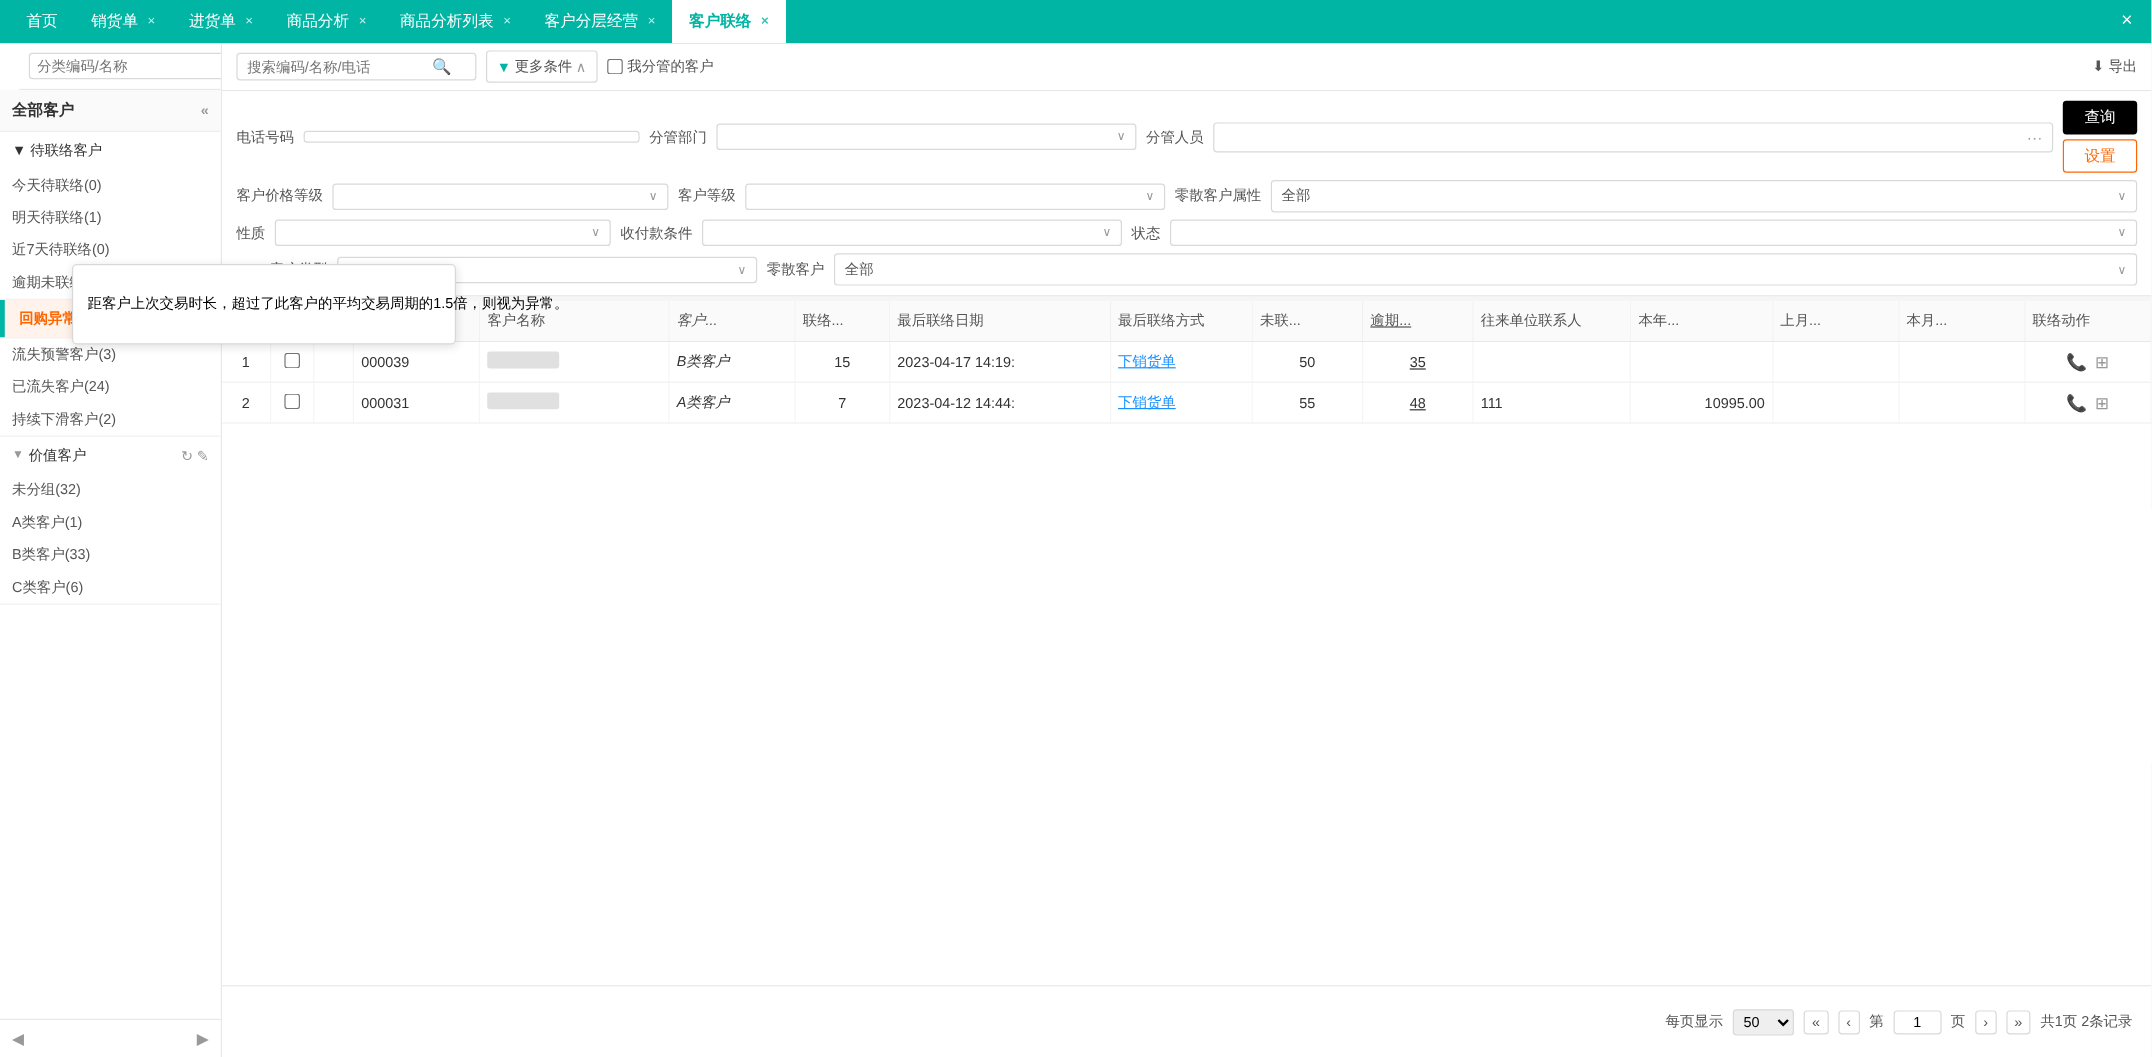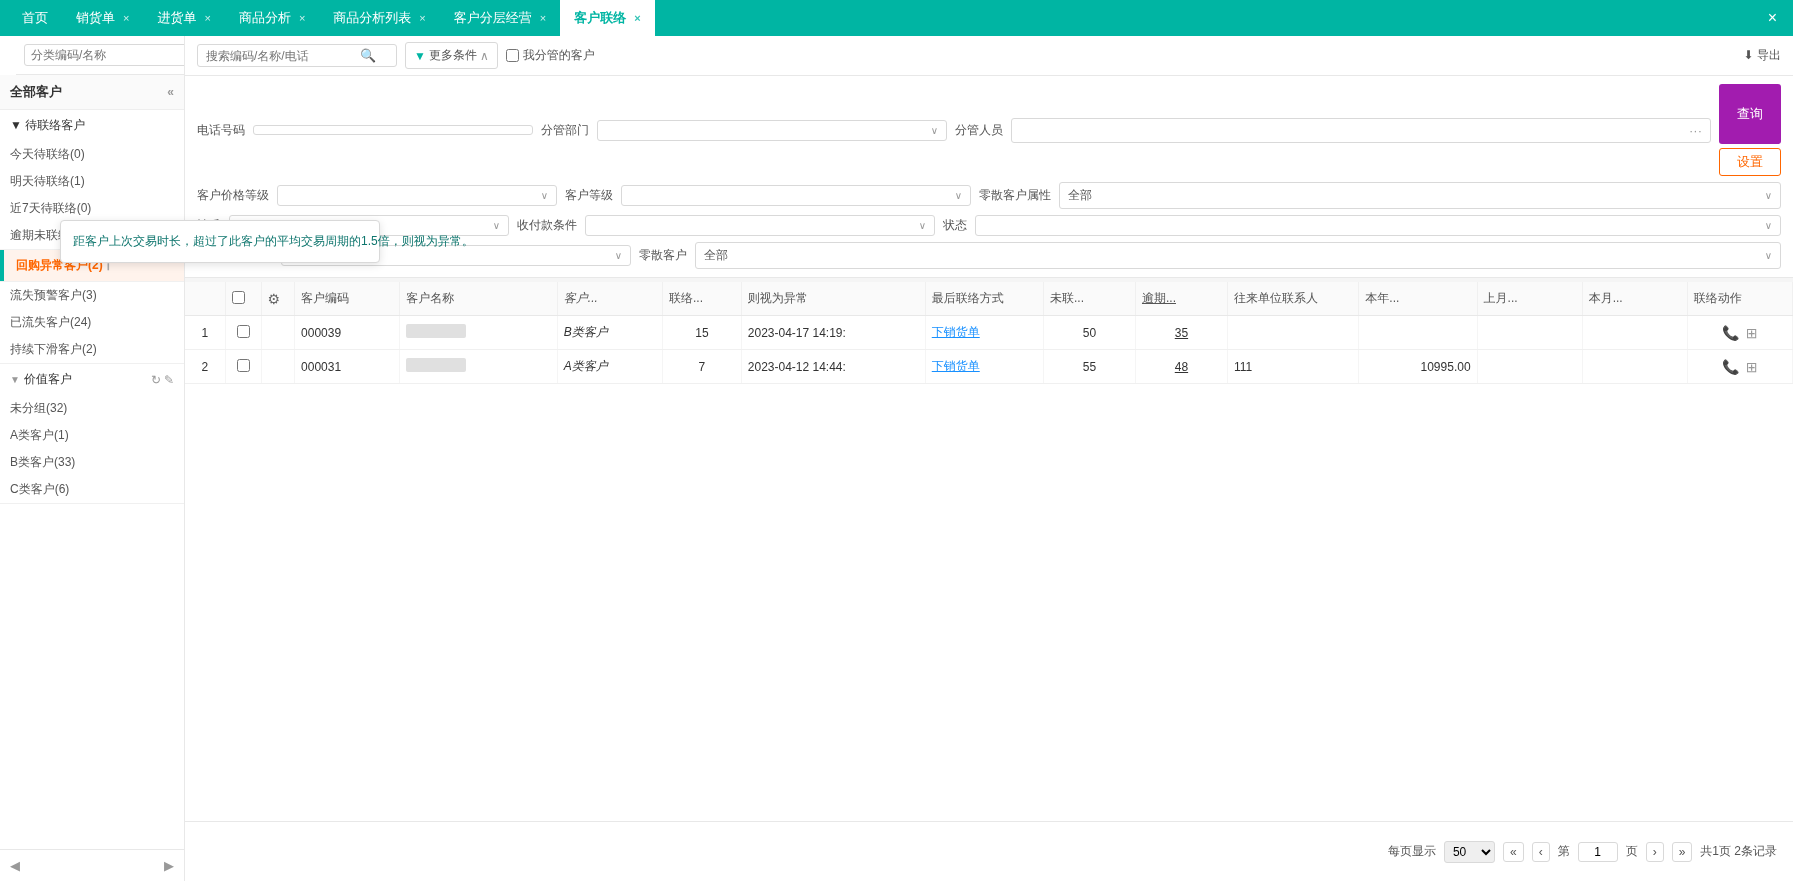--- a/index.html
+++ b/index.html
@@ -258,25 +258,25 @@
       color: #555;
       white-space: nowrap;
     }
     .filter-actions {
       display: flex;
       flex-direction: column;
       gap: 4px;
       margin-left: auto;
     }
     .btn-query {
-      background: #a21caf;
+      background: #000000;
       color: #fff;
       border: none;
       border-radius: 3px;
-      padding: 21px 18px;
+      padding: 5px 18px;
       cursor: pointer;
       font-size: 13px;
     }
     .btn-settings {
       background: #fff;
       color: #ff6600;
       border: 1px solid #ff6600;
       border-radius: 3px;
       padding: 4px 16px;
       cursor: pointer;
@@ -410,23 +410,23 @@
     ::-webkit-scrollbar { width: 6px; height: 6px; }
     ::-webkit-scrollbar-track { background: #f0f0f0; }
     ::-webkit-scrollbar-thumb { background: #ccc; border-radius: 3px; }
 
     
     .tooltip {
       position: absolute;
       background: #fff;
       border: 1px solid #d9d9d9;
       border-radius: 4px;
-      padding: 12px 12px;
-      font-size: 12px;
-      color: #0f766e;
+      padding: 24px 12px;
+      font-size: 12px;
+      color: #000000;
       white-space: nowrap;
       box-shadow: 0 2px 8px rgba(0,0,0,0.12);
       z-index: 100;
       left: 60px;
       top: 220px;
       max-width: 320px;
     }
 
     .teal-indicator {
       width: 4px;
@@ -666,21 +666,21 @@
             <th class="col-check">
               <input type="checkbox" style="">
             </th>
             <th>
               <span class="settings-gear">⚙</span>
             </th>
             <th class="col-code">客户编码</th>
             <th class="col-name">客户名称</th>
             <th class="col-level">客户...</th>
             <th class="col-contact">联络...</th>
-            <th class="col-date">则视为异常</th>
+            <th class="col-date">最后联络日期</th>
             <th class="col-way">最后联络方式</th>
             <th class="col-unreached">未联...</th>
             <th class="col-overdue">逾期...</th>
             <th class="col-contact-person">往来单位联系人</th>
             <th class="col-year">本年...</th>
             <th class="col-month-last">上月...</th>
             <th class="col-month-current">本月...</th>
             <th class="col-action">联络动作</th>
           </tr>
         </thead>

